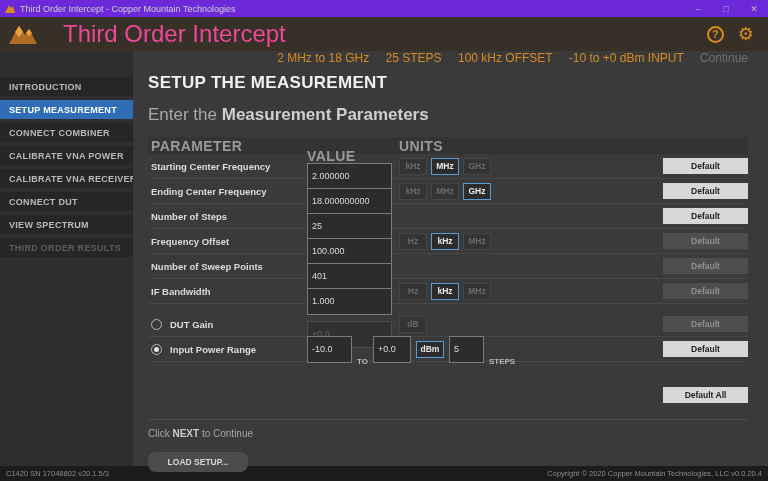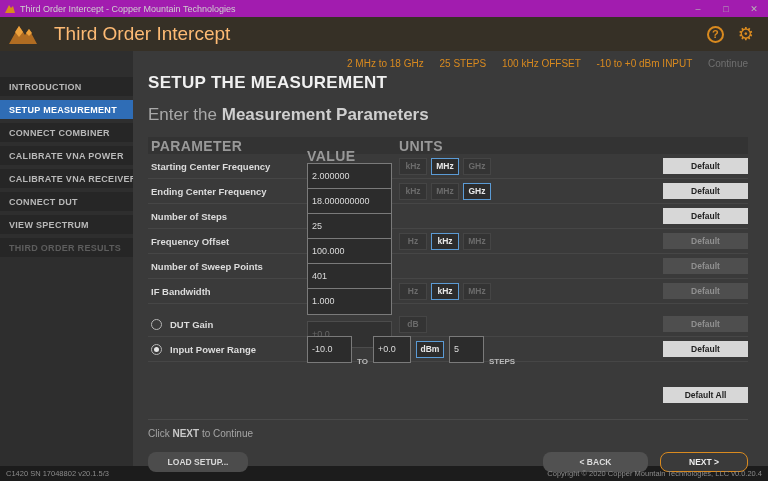--- a/index.html
+++ b/index.html
@@ -2,44 +2,44 @@
 <html><head>
 <meta charset="utf-8">
 <style>
   * { margin:0; padding:0; box-sizing:border-box; }
   body {
     width:768px; height:481px; overflow:hidden;
     font-family:"Liberation Sans", sans-serif;
     background:#2e2e2e;
   }
   
-  .titlebar { height:17px; background:#a21caf; display:flex; align-items:center; padding-left:5px; }
+  .titlebar { height:17px; background:#6d28d9; display:flex; align-items:center; padding-left:5px; }
   .titlebar-icon { width:10px; height:10px; margin-right:5px; flex:none; }
   .titlebar-title { font-size:9px; color:#cfcfcf; flex:1; white-space:nowrap; }
   .win-btn { width:28px; height:17px; display:flex; align-items:center; justify-content:center;
              color:#b5b5b5; font-size:9px; cursor:default; }
   
   .header { height:34px; background:#363026; display:flex; align-items:center; padding:0 14px 0 8px; }
   .logo { flex:none; display:flex; align-items:center; }
-  .header-title { color:#fdba74; font-size:19px; margin-left:16px; flex:1; white-space:nowrap; }
+  .header-title { color:#ec4899; font-size:24px; margin-left:25px; flex:1; white-space:nowrap; }
   .help-icon { width:17px; height:17px; border:2px solid #d98a1f; border-radius:50%;
                color:#d98a1f; font-size:11px; font-weight:bold;
                display:flex; align-items:center; justify-content:center; margin-right:14px; cursor:pointer; }
   .gear-icon { color:#d98a1f; font-size:18px; line-height:1; cursor:pointer; }
   
   .shell { display:flex; height:415px; }
   .sidebar { width:133px; background:#2e2e2e; padding-top:26px; flex:none; }
   .side-item { height:19px; margin-bottom:4px; background:#262626; color:#b9b9b9;
                font-size:9px; font-weight:bold; letter-spacing:0.3px;
                display:flex; align-items:center; padding-left:9px; cursor:pointer; white-space:nowrap; }
   .side-item.active { background:#2f6db6; color:#ffffff; }
   .side-item.disabled { color:#5d5d5d; cursor:default; }
   
   .main { flex:1; background:#3a3a3a; padding:0 20px 0 15px; }
-  .summary { text-align:right; font-size:10px; color:#d98a1f; padding-top:7px; height:18px; white-space:nowrap; }
+  .summary { text-align:right; font-size:12px; color:#d98a1f; height:18px; white-space:nowrap; }
   .summary span { margin-left:13px; }
   .summary .continue { color:#6f6f6f; }
   .page-title { font-size:17px; font-weight:bold; color:#f0f0f0; letter-spacing:0.3px; margin-top:4px; }
   .subtitle { font-size:17px; color:#a9a9a9; margin-top:12px; }
   .subtitle b { color:#cfcfcf; }
   .table { margin-top:12px; }
   .thead { height:17px; background:#333333; display:flex; align-items:center;
            font-size:14px; font-weight:bold; color:#999999; letter-spacing:0.4px; padding-left:3px; }
   .c-param { flex:0 0 156px; display:flex; align-items:center; }
   .c-value { flex:0 0 92px;margin-top:20px; }
@@ -264,24 +264,20 @@
 
     <div class="default-all-row">
       <button class="btn-default">Default All</button>
     </div>
 
     <div class="divider"></div>
     <div class="hint"><span>Click </span><b>NEXT</b><span> to Continue</span></div>
 
     <div class="footer-buttons">
       <button class="btn-load">LOAD SETUP...</button>
-      <div class="footer-right">
-        <button class="btn-back">&lt; BACK</button>
-        <button class="btn-next">NEXT &gt;</button>
-      </div>
     </div>
   </div>
 </div>
 
 <div class="statusbar">
   <span>C1420  SN 17048802   v20.1.5/3</span>
   <span>Copyright © 2020 Copper Mountain Technologies, LLC v0.0.20.4</span>
 </div>
 
 </body></html>

